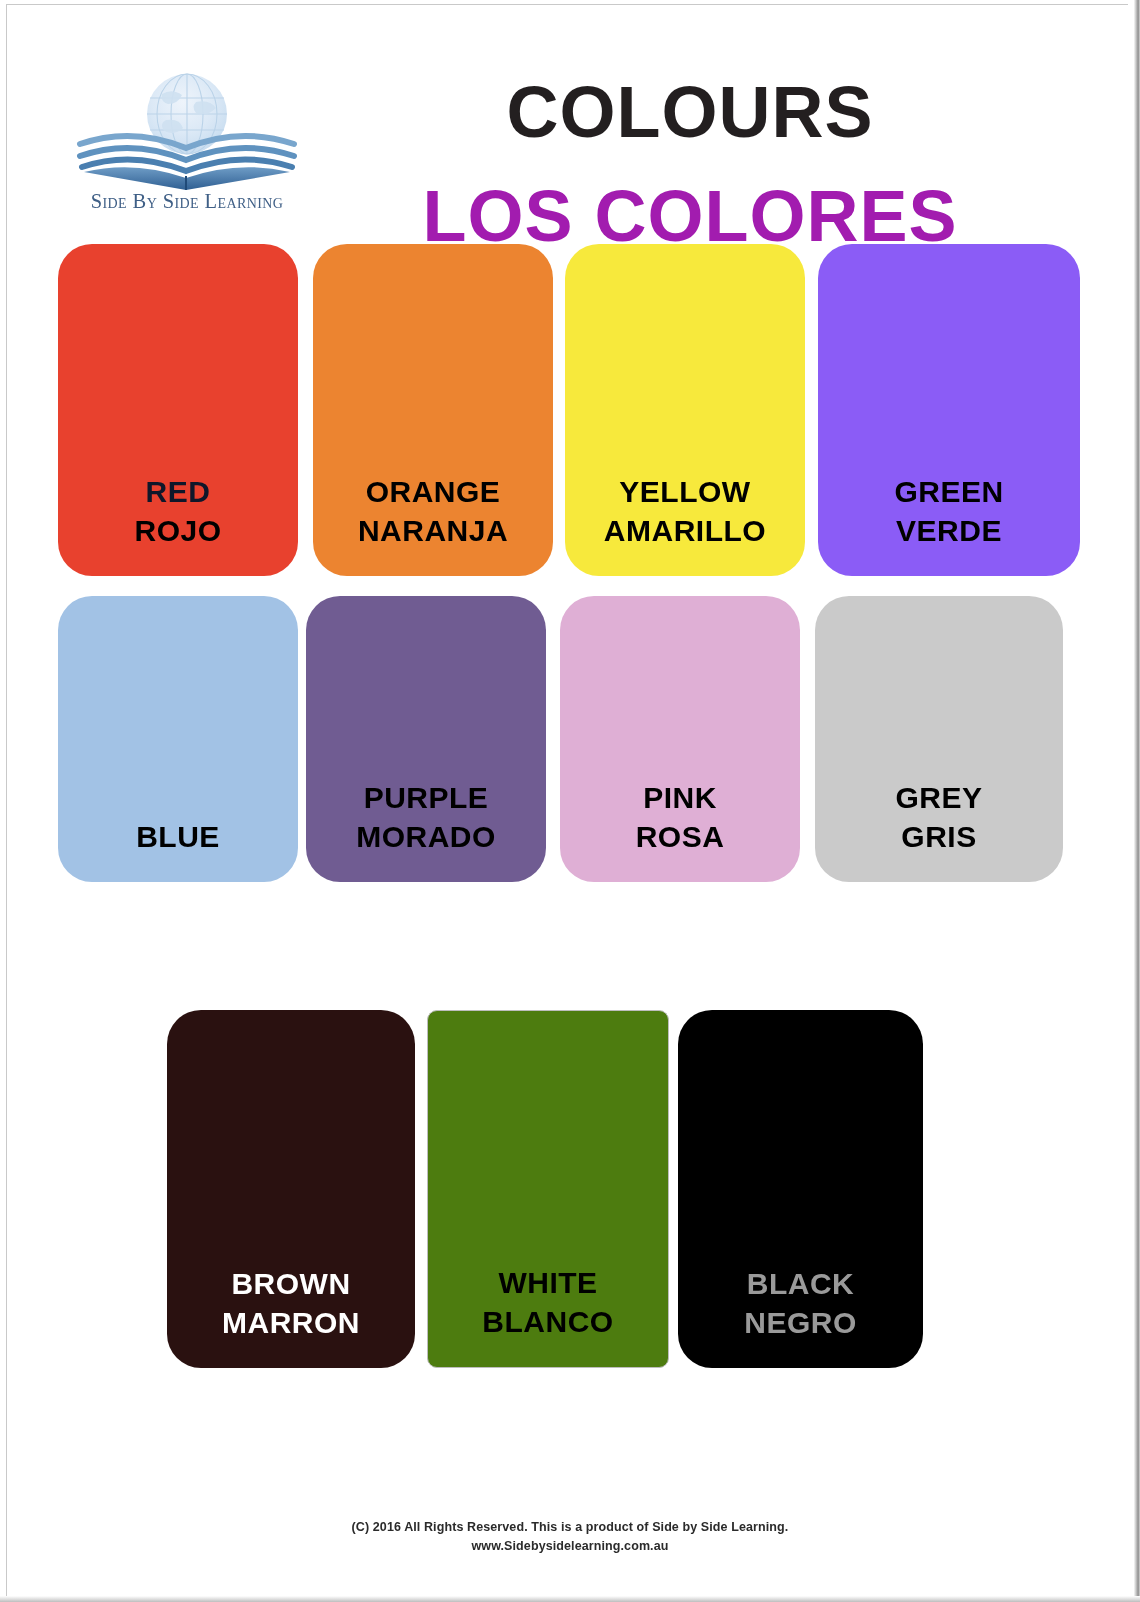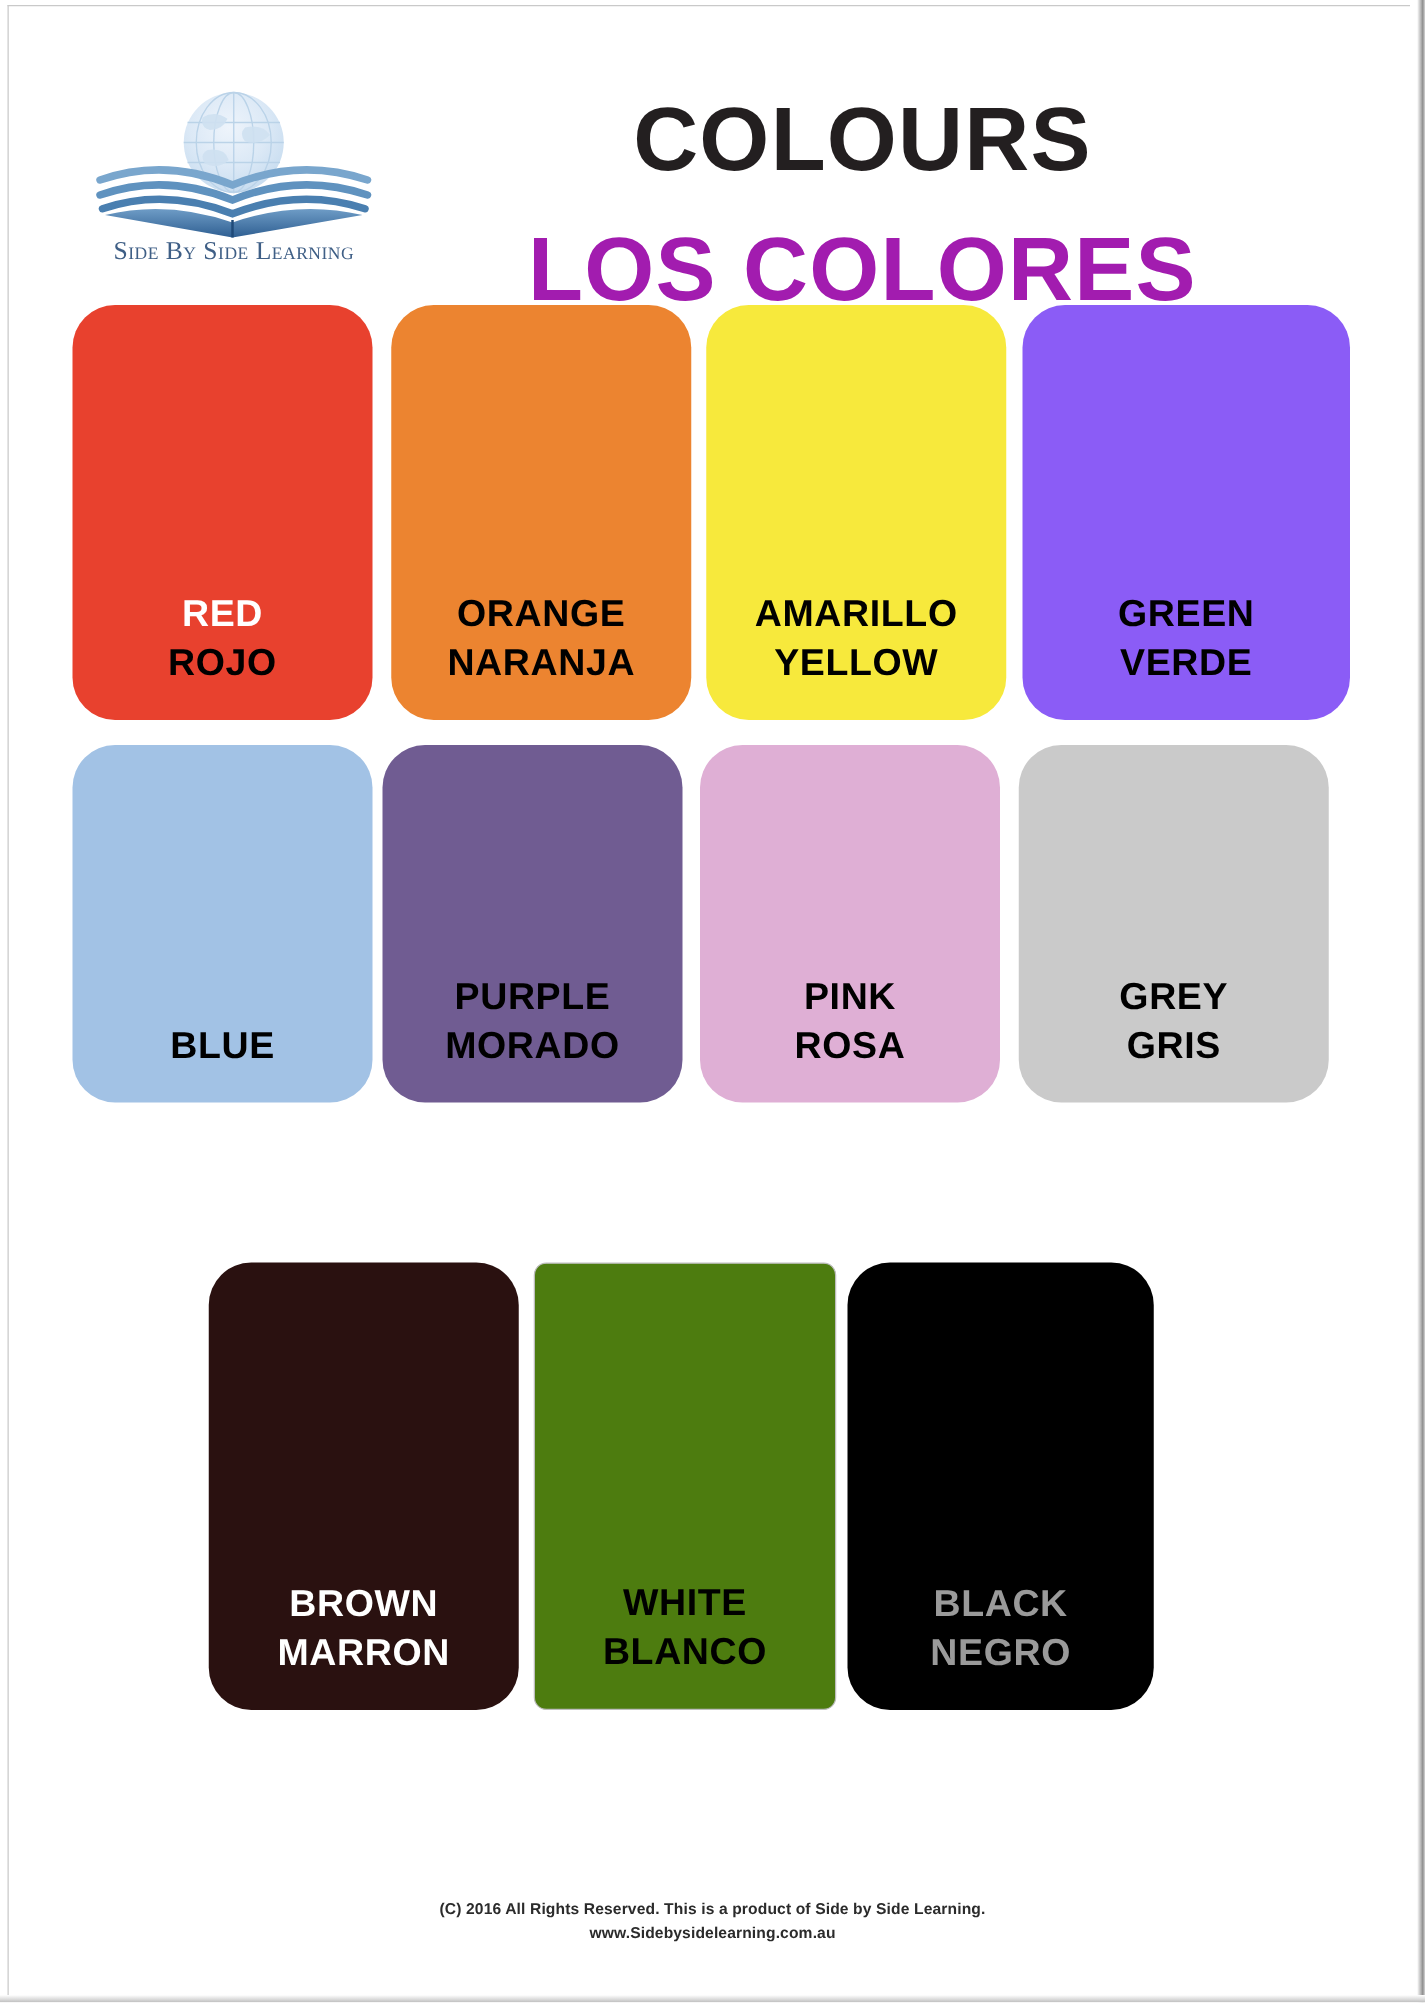--- a/index.html
+++ b/index.html
@@ -187,34 +187,34 @@
     <div class="title-block">
       <span class="title-line l1" style="color: rgb(35, 31, 32);">COLOURS</span>
       <span class="title-line l2" style="color: #a21caf; margin-top: 28px;">LOS COLORES</span>
     </div>
   </div>
 
   <div class="grid">
 
     <div class="card r1 c1" style="background: rgb(232, 65, 46);">
       <div class="labels">
-        <span class="lbl" style="color: #ffffff;">RED</span>
+        <span class="lbl" style="color: #0f172a;">RED</span>
         <span class="lbl" style="color: rgb(0, 0, 0);">ROJO</span>
       </div>
     </div>
     <div class="card r1 c2" style="background: rgb(236, 132, 48);">
       <div class="labels">
         <span class="lbl" style="color: rgb(0, 0, 0);">ORANGE</span>
         <span class="lbl" style="color: rgb(0, 0, 0);">NARANJA</span>
       </div>
     </div>
     <div class="card r1 c3" style="background: rgb(247, 233, 60);">
       <div class="labels">
+        <span class="lbl" style="color: rgb(0, 0, 0);">YELLOW</span>
         <span class="lbl" style="color: rgb(0, 0, 0);">AMARILLO</span>
-        <span class="lbl" style="color: rgb(0, 0, 0);">YELLOW</span>
       </div>
     </div>
     <div class="card r1 c4" style="background: #8b5cf6;">
       <div class="labels">
         <span class="lbl" style="color: rgb(0, 0, 0);">GREEN</span>
         <span class="lbl" style="color: rgb(0, 0, 0);">VERDE</span>
       </div>
     </div>
 
     <div class="card r2 d1" style="background: rgb(162, 194, 229);">

